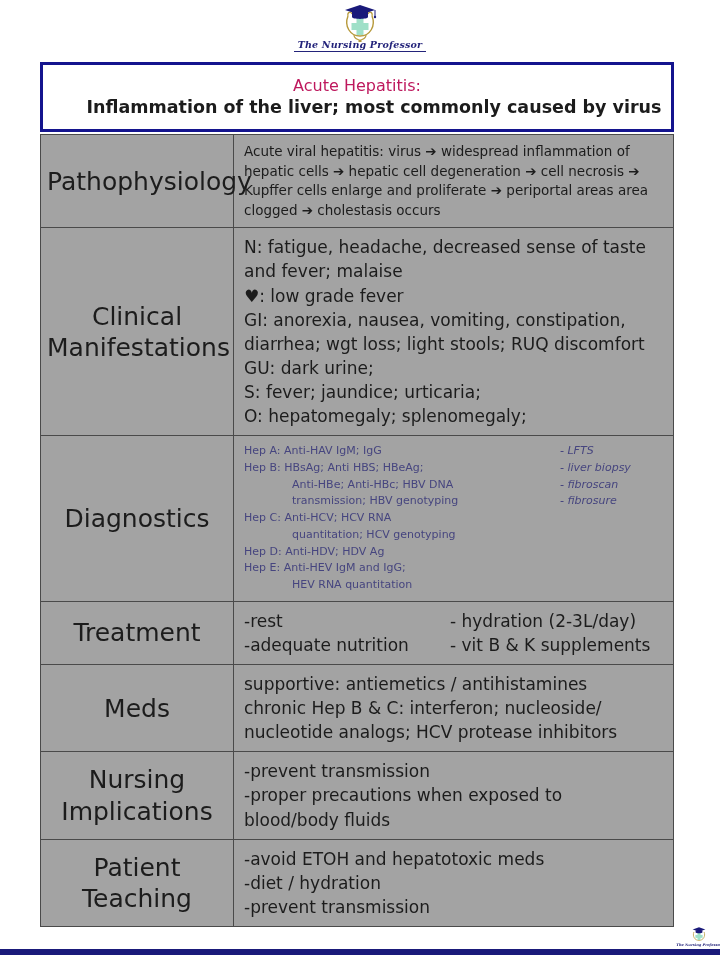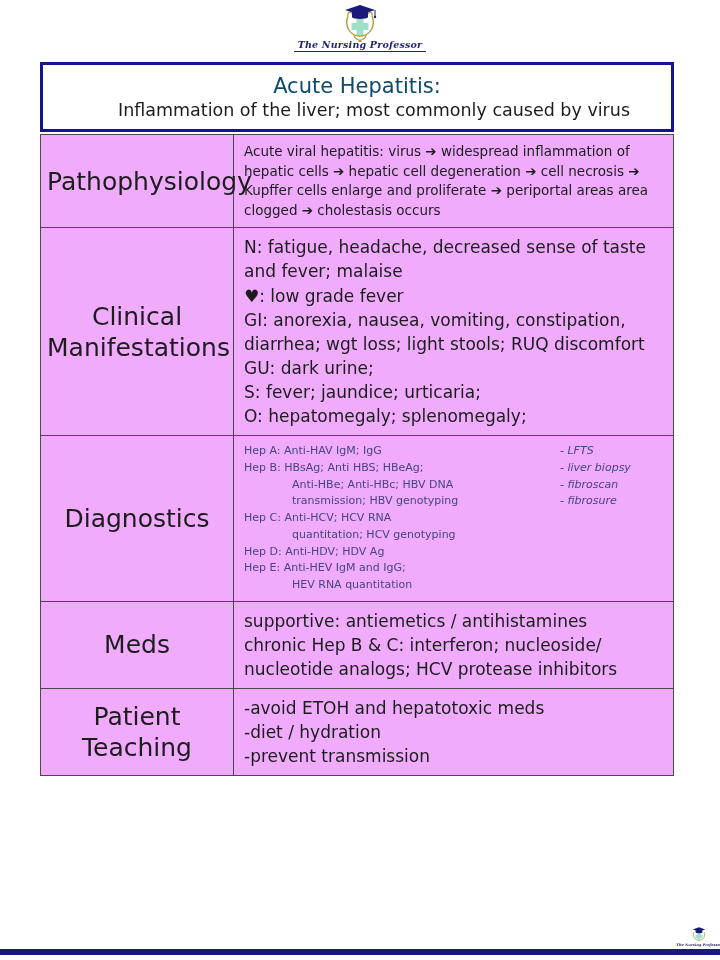--- a/index.html
+++ b/index.html
@@ -58,48 +58,48 @@
     border: 3px solid #14148e;
     background: #ffffff;
     display: flex;
     flex-direction: column;
     align-items: center;
     justify-content: center;
     text-align: center;
   }
 
   #title-line-1 {
-    font-size: 21px;
+    font-size: 16px;
     line-height: 1.25;
-    color: #0c4a6e;
+    color: #be185d;
     font-weight: 400;
   }
 
   #title-line-2 {
     font-size: 17.5px;
     line-height: 1.3;
     color: #1c1c1c;
-    font-weight: 400;
+    font-weight: 700;
     margin-left: 34px;
   }
 
   
   #content-table {
     position: absolute;
     left: 40px;
     top: 134px;
     width: 634px;
     border-collapse: collapse;
     table-layout: fixed;
   }
 
   #content-table td {
     border: 1.2px solid #4a4a4a;
     vertical-align: middle;
-    background: #f0abfc;
+    background: #a3a3a3;
   }
 
   td.row-label {
     width: 193px;
     text-align: center;
     font-size: 25px;
     line-height: 1.25;
     color: #1c1c1c;
     padding: 4px 6px;
   }
@@ -248,30 +248,56 @@
           <div class="dx-right">
             <div>- LFTS</div>
             <div>- liver biopsy</div>
             <div>- fibroscan</div>
             <div>- fibrosure</div>
           </div>
         </div>
       </td>
     </tr>
 
+    <tr>
+      <td class="row-label">Treatment</td>
+      <td class="row-body">
+        <div class="tx-wrap">
+          <div class="tx-left">
+            <div>-rest</div>
+            <div>-adequate nutrition</div>
+          </div>
+          <div class="tx-right">
+            <div>- hydration (2-3L/day)</div>
+            <div>- vit B &amp; K supplements</div>
+          </div>
+        </div>
+      </td>
+    </tr>
 
     <tr>
       <td class="row-label">Meds</td>
       <td class="row-body">
         <div>supportive: antiemetics / antihistamines</div>
         <div>chronic Hep B &amp; C: interferon; nucleoside/</div>
         <div>nucleotide analogs; HCV protease inhibitors</div>
       </td>
     </tr>
 
+    <tr>
+      <td class="row-label">
+        <div>Nursing</div>
+        <div>Implications</div>
+      </td>
+      <td class="row-body">
+        <div>-prevent transmission</div>
+        <div>-proper precautions when exposed to</div>
+        <div>blood/body fluids</div>
+      </td>
+    </tr>
 
     <tr>
       <td class="row-label">Patient Teaching</td>
       <td class="row-body">
         <div>-avoid ETOH and hepatotoxic meds</div>
         <div>-diet / hydration</div>
         <div>-prevent transmission</div>
       </td>
     </tr>
 

